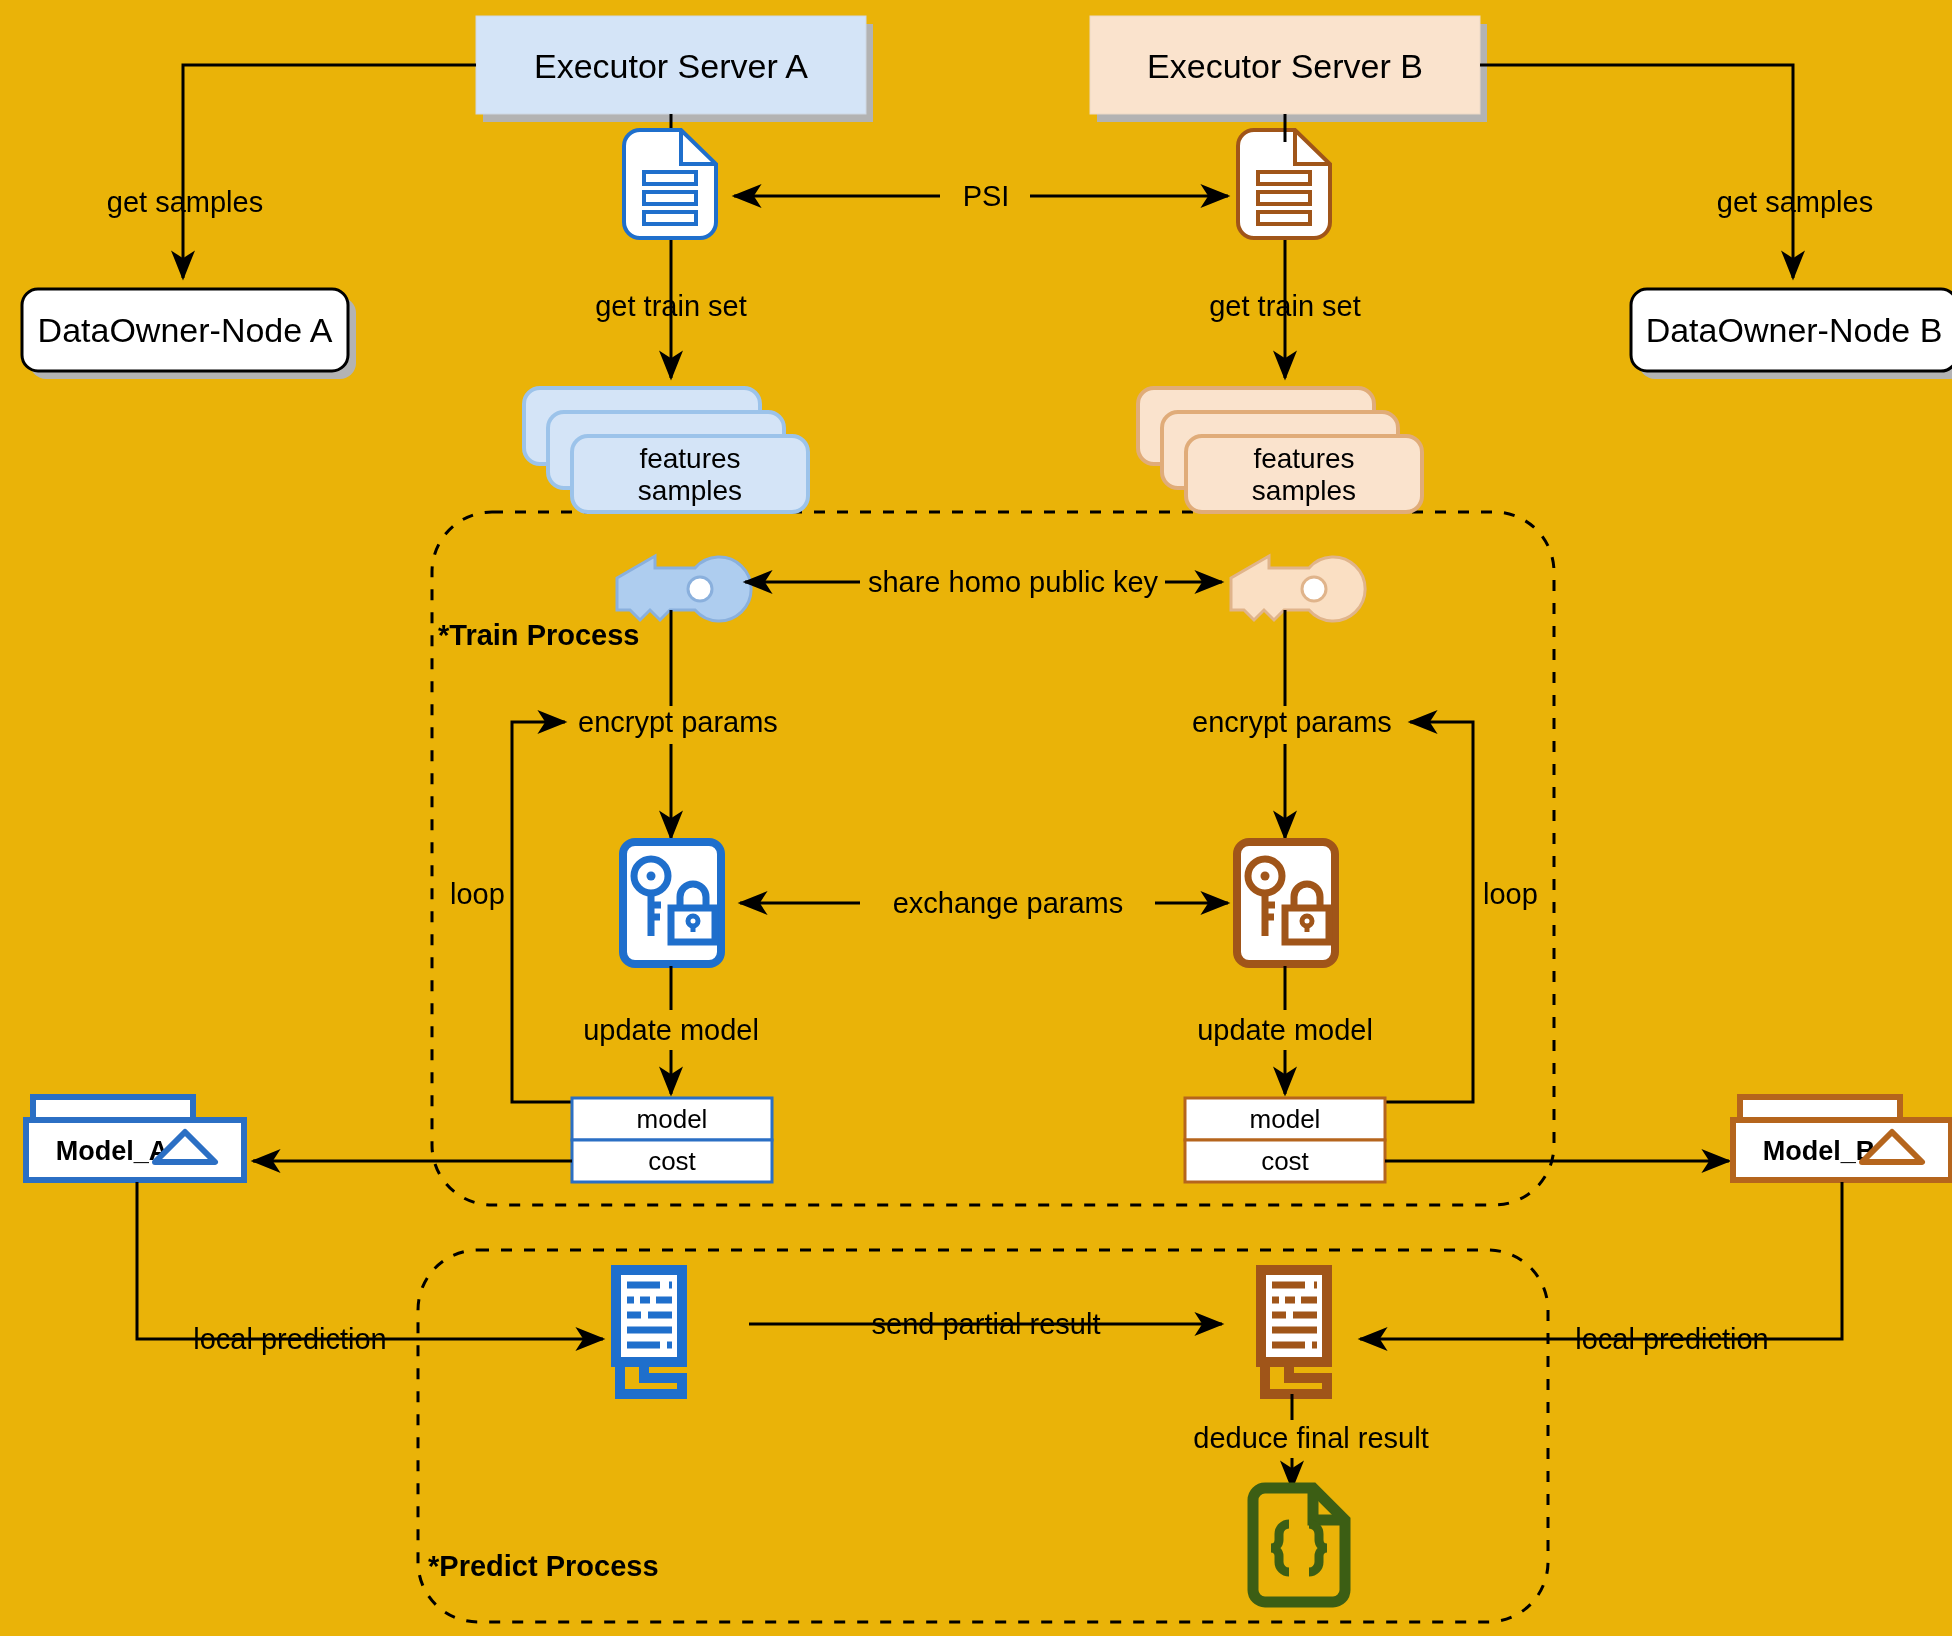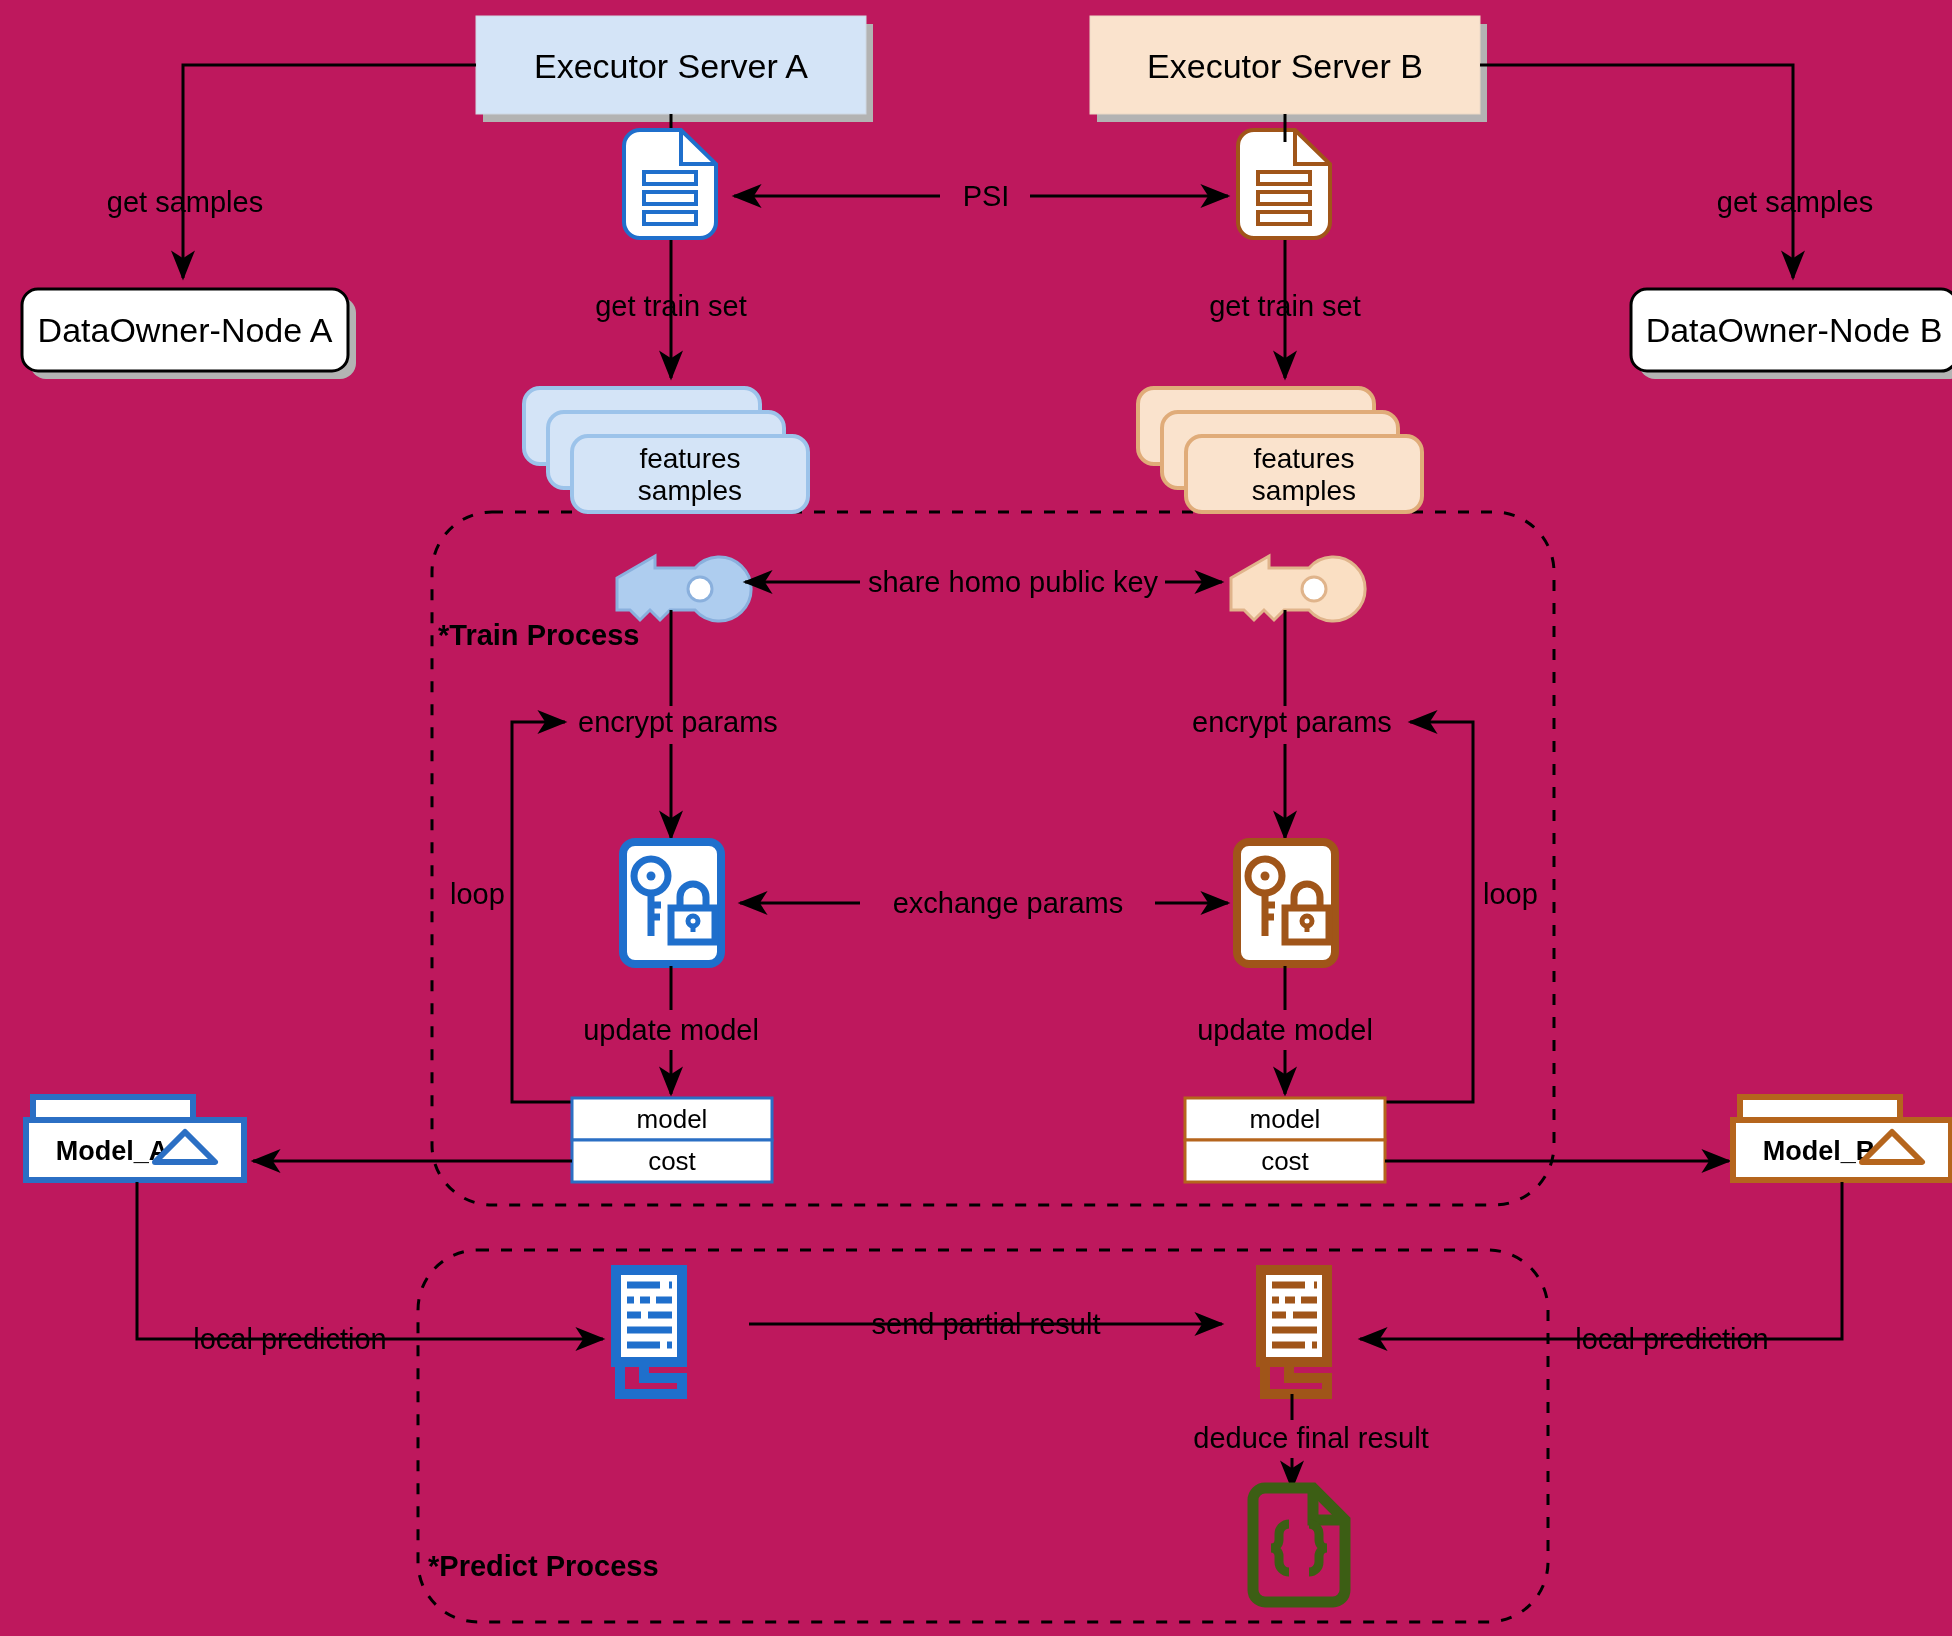--- a/index.html
+++ b/index.html
@@ -1,17 +1,17 @@
 <!DOCTYPE html>
 <html><head>
 <meta charset="utf-8">
 <style>
   html,body{margin:0;padding:0;background:#ffffff;}
   body{font-family:"Liberation Sans","DejaVu Sans",sans-serif;}
-  #stage{position:relative;width:1952px;height:1636px;background:#be185d;overflow:hidden;}
+  #stage{position:relative;width:1952px;height:1636px;background:#eab308;overflow:hidden;}
   svg{position:absolute;left:0;top:0;width:1952px;height:1636px;}
   text{font-family:"Liberation Sans","DejaVu Sans",sans-serif;fill:#000;}
   .lbl{font-size:29px;}
   .lbl-mid{font-size:29px;text-anchor:middle;}
   .box-title{font-size:34px;text-anchor:middle;}
   .proc-title{font-size:29px;font-weight:bold;}
   .model-lbl{font-size:26px;text-anchor:middle;}
   .modelcard-lbl{font-size:27px;font-weight:bold;text-anchor:middle;}
   .cardtxt{font-size:28px;text-anchor:middle;}
   .edge{stroke:#000;stroke-width:3;fill:none;}

